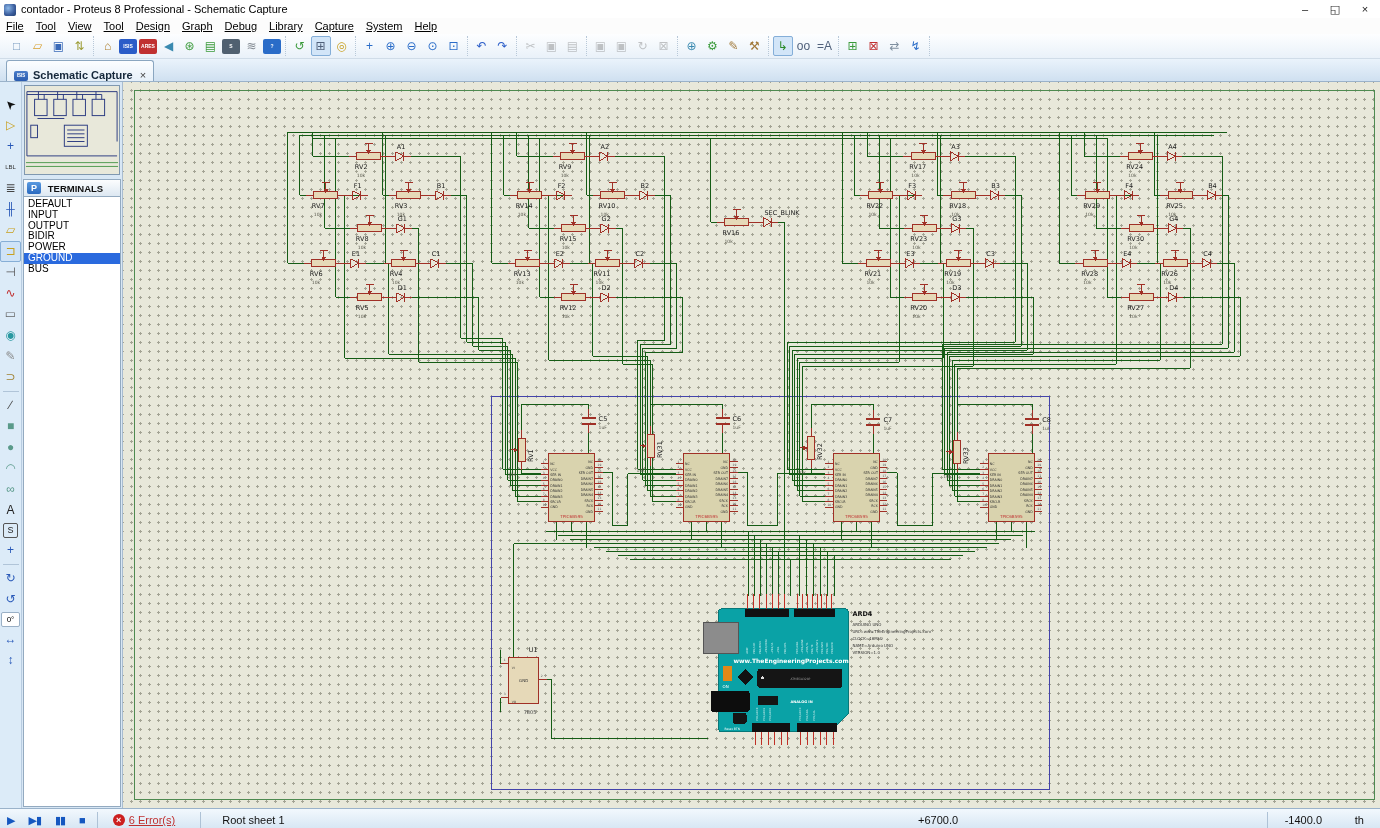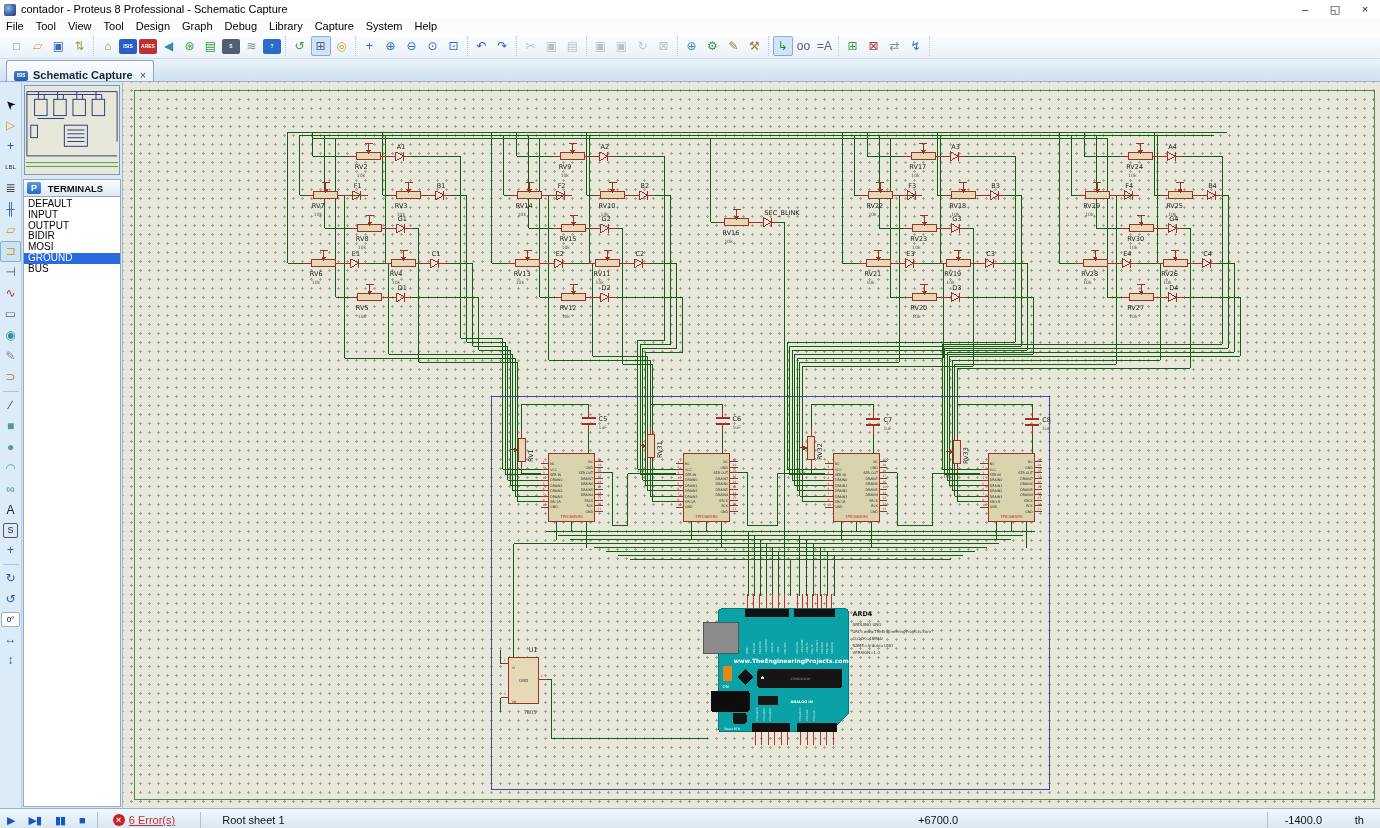--- a/index.html
+++ b/index.html
@@ -4,21 +4,21 @@
 <style>
   html,body{margin:0;padding:0;width:1380px;height:828px;overflow:hidden;
     font-family:"Liberation Sans","DejaVu Sans",sans-serif;background:#fff;}
   
   #titlebar{height:18px;background:#fff;display:flex;align-items:center;font-size:11px;color:#000;justify-content:center;}
   #app-icon{width:12px;height:12px;margin:2px 5px 0 4px;border-radius:2px;
     background:radial-gradient(circle at 35% 35%,#8cb8e8,#3a5c9c 60%,#23406e);}
   #win-controls{margin-left:auto;display:flex;}
   #win-controls span{width:30px;text-align:center;font-size:11px;color:#222;}
   
-  #menubar{height:16px;display:flex;align-items:center;font-size:11px;background:#fcfcfc;color:#000;}
+  #menubar{height:16px;display:flex;align-items:center;font-size:11px;background:#fcfcfc;color:#000;text-decoration:underline;}
   .menu-item{padding:0 6px;}
   
   #toolbar{height:24px;background:linear-gradient(#fdfeff,#e9f1f9);display:flex;align-items:center;
     padding-left:3px;border-bottom:1px solid #d0dce8;}
   .tb-group{display:flex;align-items:center;padding:0 3px;border-right:1px dotted #b8c8d8;height:20px;}
   .tb-icon{width:18px;height:18px;line-height:18px;text-align:center;font-size:12px;margin:0 .5px;
     border:1px solid transparent;border-radius:2px;}
   .tb-icon.box{font-size:5px;font-weight:bold;color:#fff;line-height:13px;height:13px;width:16px;margin:1px;}
   .tb-icon.disabled{opacity:.4;filter:grayscale(.8);}
   .tb-icon.active{background:#d2e5f8;border-color:#84aed8;}
@@ -222,21 +222,21 @@
       </div>
       <div id="panel-header">
         <span id="pick-btn">P</span>
         <span class="ph-title">TERMINALS</span>
       </div>
       <div id="terminal-list">
           <div class="term-item">DEFAULT</div>
           <div class="term-item">INPUT</div>
           <div class="term-item">OUTPUT</div>
           <div class="term-item">BIDIR</div>
-          <div class="term-item">MOSI</div>
+          <div class="term-item">POWER</div>
           <div class="term-item selected">GROUND</div>
           <div class="term-item">BUS</div>
         </div>
     </div>
     <div id="canvas">
       <svg id="schematic-svg" viewBox="122 80 1258 726" shape-rendering="crispEdges" style="font-family:'DejaVu Sans',sans-serif">
           <rect x="134" y="88" width="1240" height="710" fill="none" stroke="#4E8A50"></rect>
           <rect x="491" y="394" width="558" height="394" fill="none" stroke="#4444AA"></rect>
           <g>
             <line x1="287" y1="130" x2="1227" y2="130" stroke="#155C15" stroke-width="1"></line>

